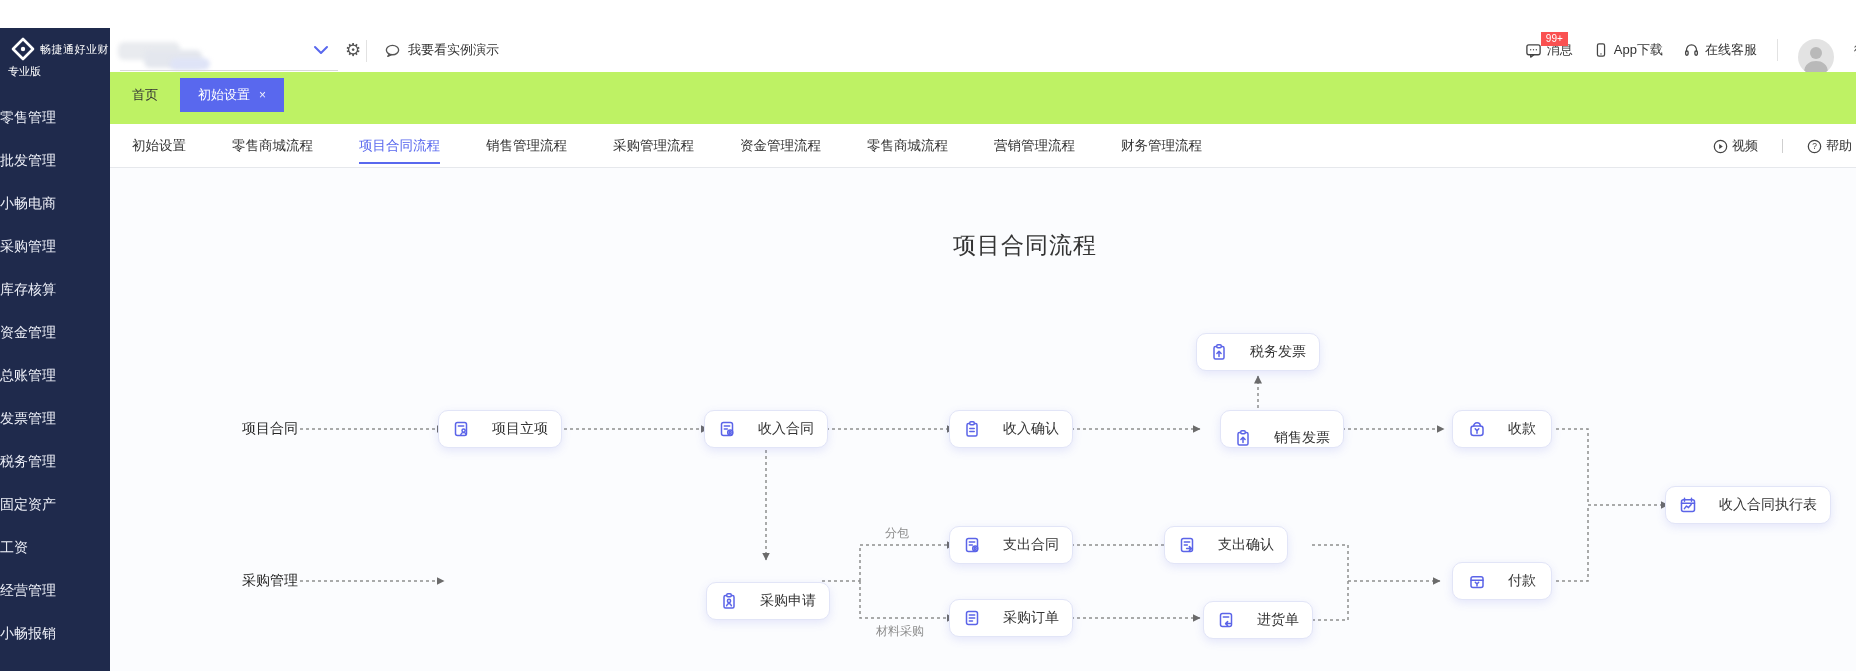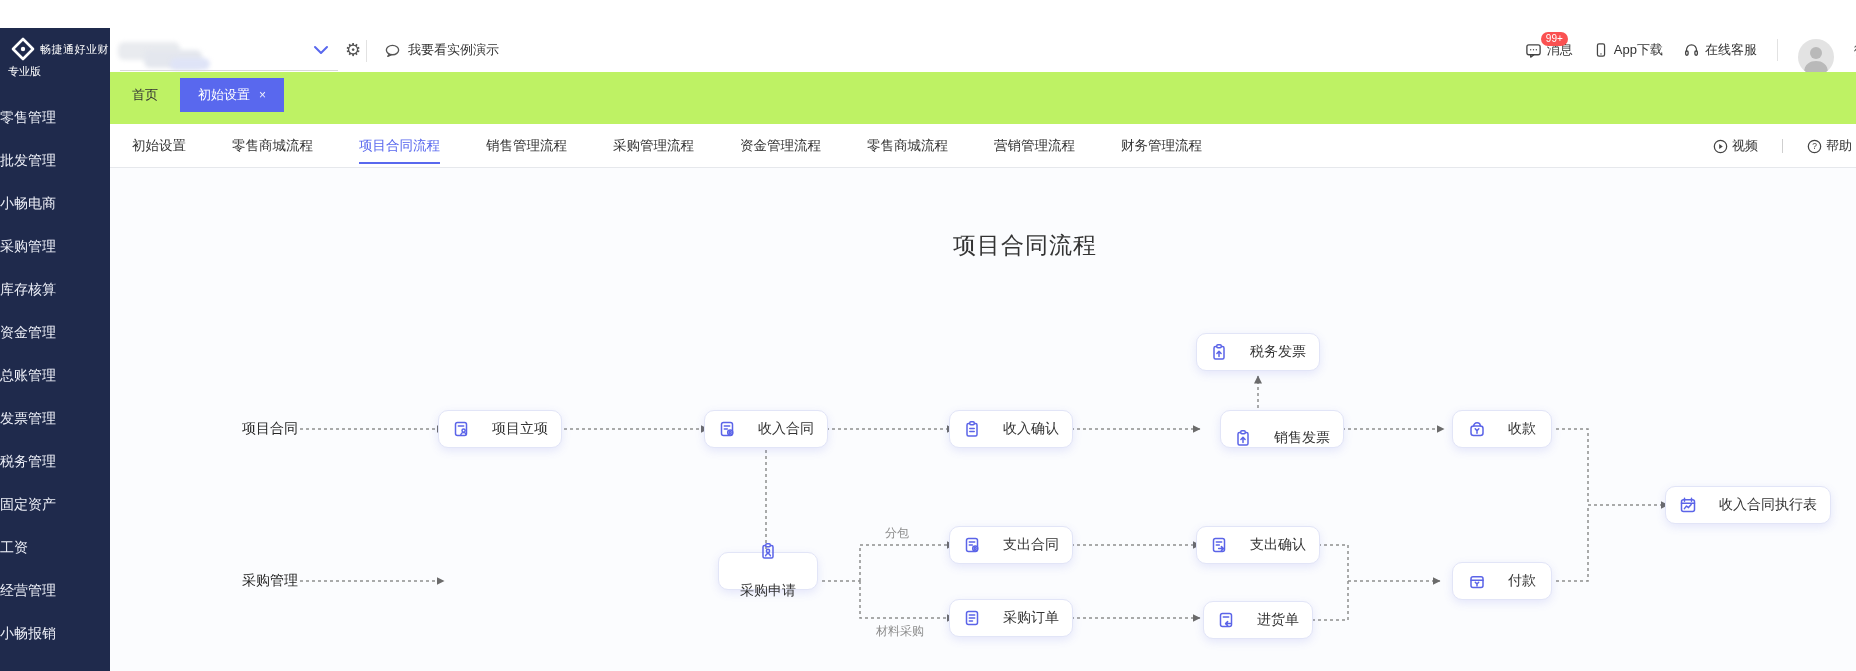--- a/index.html
+++ b/index.html
@@ -26,21 +26,21 @@
   .blur-blob { position:absolute; border-radius:6px; filter:blur(2px); }
   #selector-underline { position:absolute; left:10px; top:42px; width:218px; height:1px; background:#d9d9d9; }
   #selector-chevron { position:absolute; left:203px; top:15px; width:16px; height:14px; cursor:pointer; }
   #gear-btn { position:absolute; left:232px; top:10px; width:22px; height:24px; font-size:18px; color:#555; cursor:pointer; line-height:24px; text-align:center; }
   #topbar-div1 { position:absolute; left:256px; top:12px; width:1px; height:22px; background:#e2e2e2; }
   #demo-link { position:absolute; left:274px; top:12px; display:flex; align-items:center; gap:7px;
     font-size:13px; color:#333; cursor:pointer; height:20px; }
   #topbar-right { position:absolute; right:-24px; top:0; height:44px; display:flex; align-items:center; gap:20px; }
   .tb-item { display:flex; align-items:center; gap:5px; font-size:13px; color:#333; cursor:pointer; position:relative; }
   #msg-badge { position:absolute; top:-9px; left:16px; background:#fa5151; color:#fff; font-size:10px;
-    line-height:14px; padding:0 5px; border-radius:7px; white-space:nowrap; }
+    line-height:14px; padding:0 5px; border-radius:0; white-space:nowrap; }
   #topbar-div2 { width:1px; height:22px; background:#e2e2e2; }
   #avatar { width:36px; height:36px; border-radius:50%; background:#e3e3e3; overflow:hidden; margin-top:14px; flex:none; }
   #user-name { font-size:13px; color:#333; white-space:nowrap; }
 
   
   #tabrow { left:110px; top:72px; width:1746px; height:52px; background:#bef264; display:flex; align-items:flex-start; }
   #tab-home { margin-top:6px; height:34px; line-height:34px; padding:0 22px; font-size:13px; color:#333; cursor:pointer; }
   #tab-active { margin-top:6px; height:34px; line-height:34px; padding:0 18px; background:#5968ee; color:#fff;
     font-size:13px; display:flex; align-items:center; gap:9px; cursor:pointer; }
   #tab-close { font-size:12px; cursor:pointer; opacity:.9; }
@@ -299,21 +299,21 @@
         <span>税务发票</span>
       </div>
       <div class="flow-node" style="left: 1502px; top: 261px;">
         <svg viewBox="0 0 18 18" fill="none" stroke="#5b64e8" stroke-width="1.5" stroke-linecap="round" stroke-linejoin="round">
           <rect x="3" y="6" width="12" height="9.5" rx="2.5"></rect>
           <path d="M5.7 6c0-1.8 1.4-3.2 3.3-3.2S12.3 4.2 12.3 6"></path>
           <path d="M7.2 8.8 L9 10.8 L10.8 8.8 M9 10.8 v2.4"></path>
         </svg>
         <span>收款</span>
       </div>
-      <div class="flow-node" style="left: 768px; top: 403px; flex-direction: column;">
+      <div class="flow-node" style="left: 768px; top: 433px;">
         <svg viewBox="0 0 18 18" fill="none" stroke="#5b64e8" stroke-width="1.5" stroke-linecap="round" stroke-linejoin="round">
           <rect x="4" y="3.5" width="10" height="12.5" rx="1.5"></rect>
           <rect x="6.8" y="1.8" width="4.4" height="3" rx="1" fill="#fff"></rect>
           <circle cx="9" cy="8.9" r="1.6"></circle>
           <path d="M6.6 13.7c.5-1.4 1.4-2.1 2.4-2.1s1.9.7 2.4 2.1"></path>
         </svg>
         <span>采购申请</span>
       </div>
       <div class="flow-node" style="left: 1011px; top: 377px;">
         <svg viewBox="0 0 18 18" fill="none" stroke="#5b64e8" stroke-width="1.5" stroke-linecap="round" stroke-linejoin="round">
@@ -324,21 +324,21 @@
         </svg>
         <span>支出合同</span>
       </div>
       <div class="flow-node" style="left: 1011px; top: 450px;">
         <svg viewBox="0 0 18 18" fill="none" stroke="#5b64e8" stroke-width="1.5" stroke-linecap="round" stroke-linejoin="round">
           <rect x="3.5" y="2.5" width="11" height="13" rx="2"></rect>
           <path d="M6.3 6h5.4M6.3 9h5.4M6.3 12h3.2"></path>
         </svg>
         <span>采购订单</span>
       </div>
-      <div class="flow-node" style="left: 1258px; top: 377px;">
+      <div class="flow-node" style="left: 1226px; top: 377px;">
         <svg viewBox="0 0 18 18" fill="none" stroke="#5b64e8" stroke-width="1.5" stroke-linecap="round" stroke-linejoin="round">
           <rect x="3.5" y="2.5" width="11" height="13" rx="2"></rect>
           <path d="M6.3 6h5.4M6.3 9h3"></path>
           <path d="M8.6 12.6h4.8M11.4 10.6l2 2-2 2"></path>
         </svg>
         <span>支出确认</span>
       </div>
       <div class="flow-node" style="left: 1258px; top: 452px;">
         <svg viewBox="0 0 18 18" fill="none" stroke="#5b64e8" stroke-width="1.5" stroke-linecap="round" stroke-linejoin="round">
           <rect x="3.5" y="2.5" width="11" height="13" rx="2"></rect>

